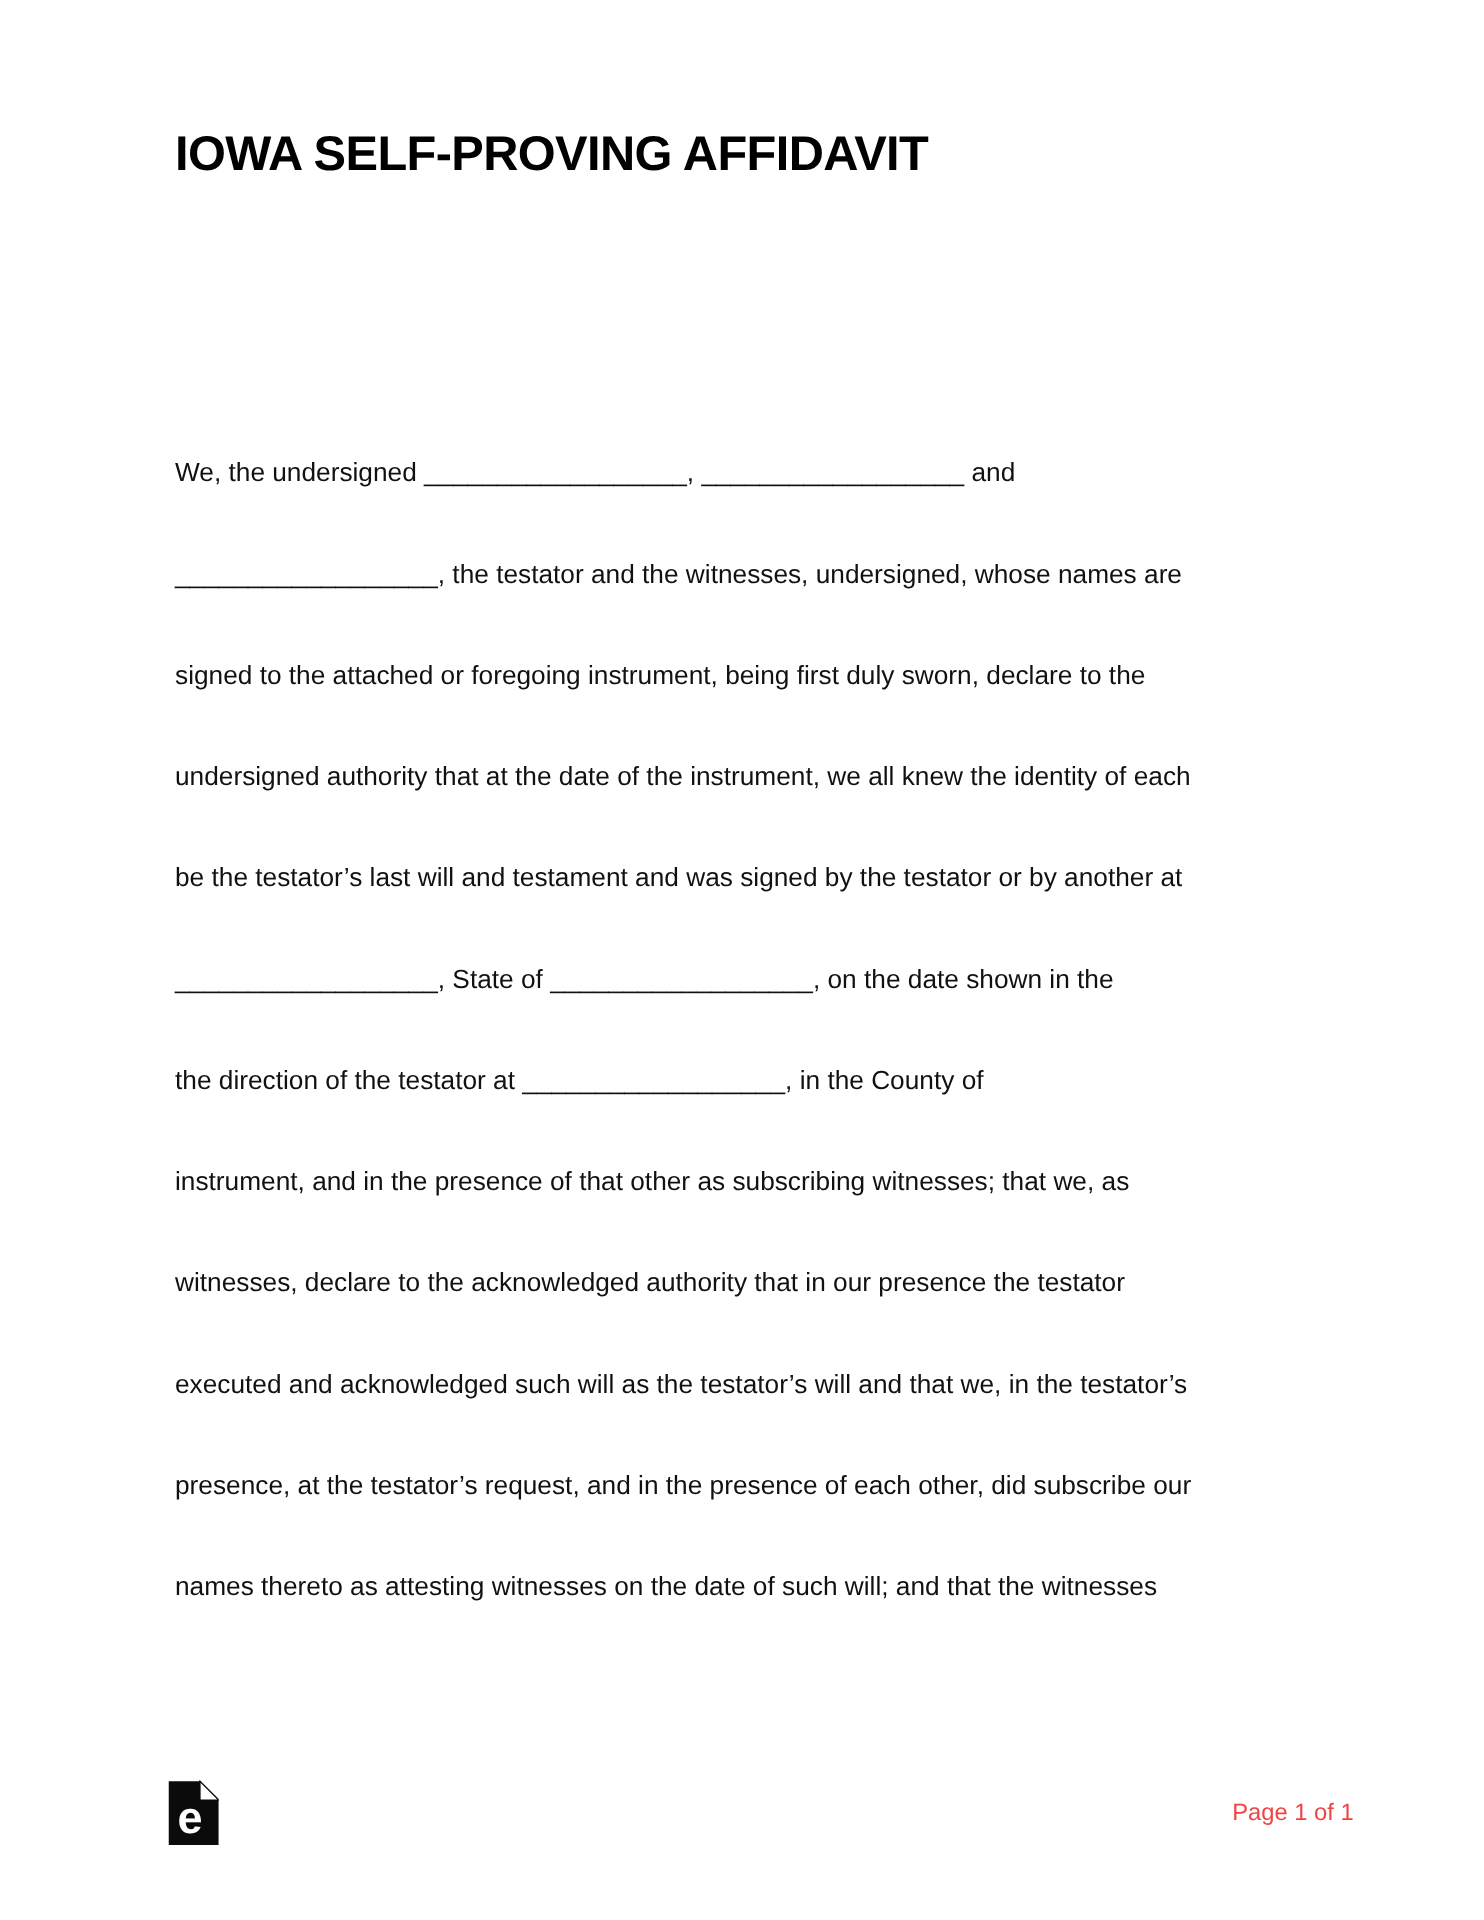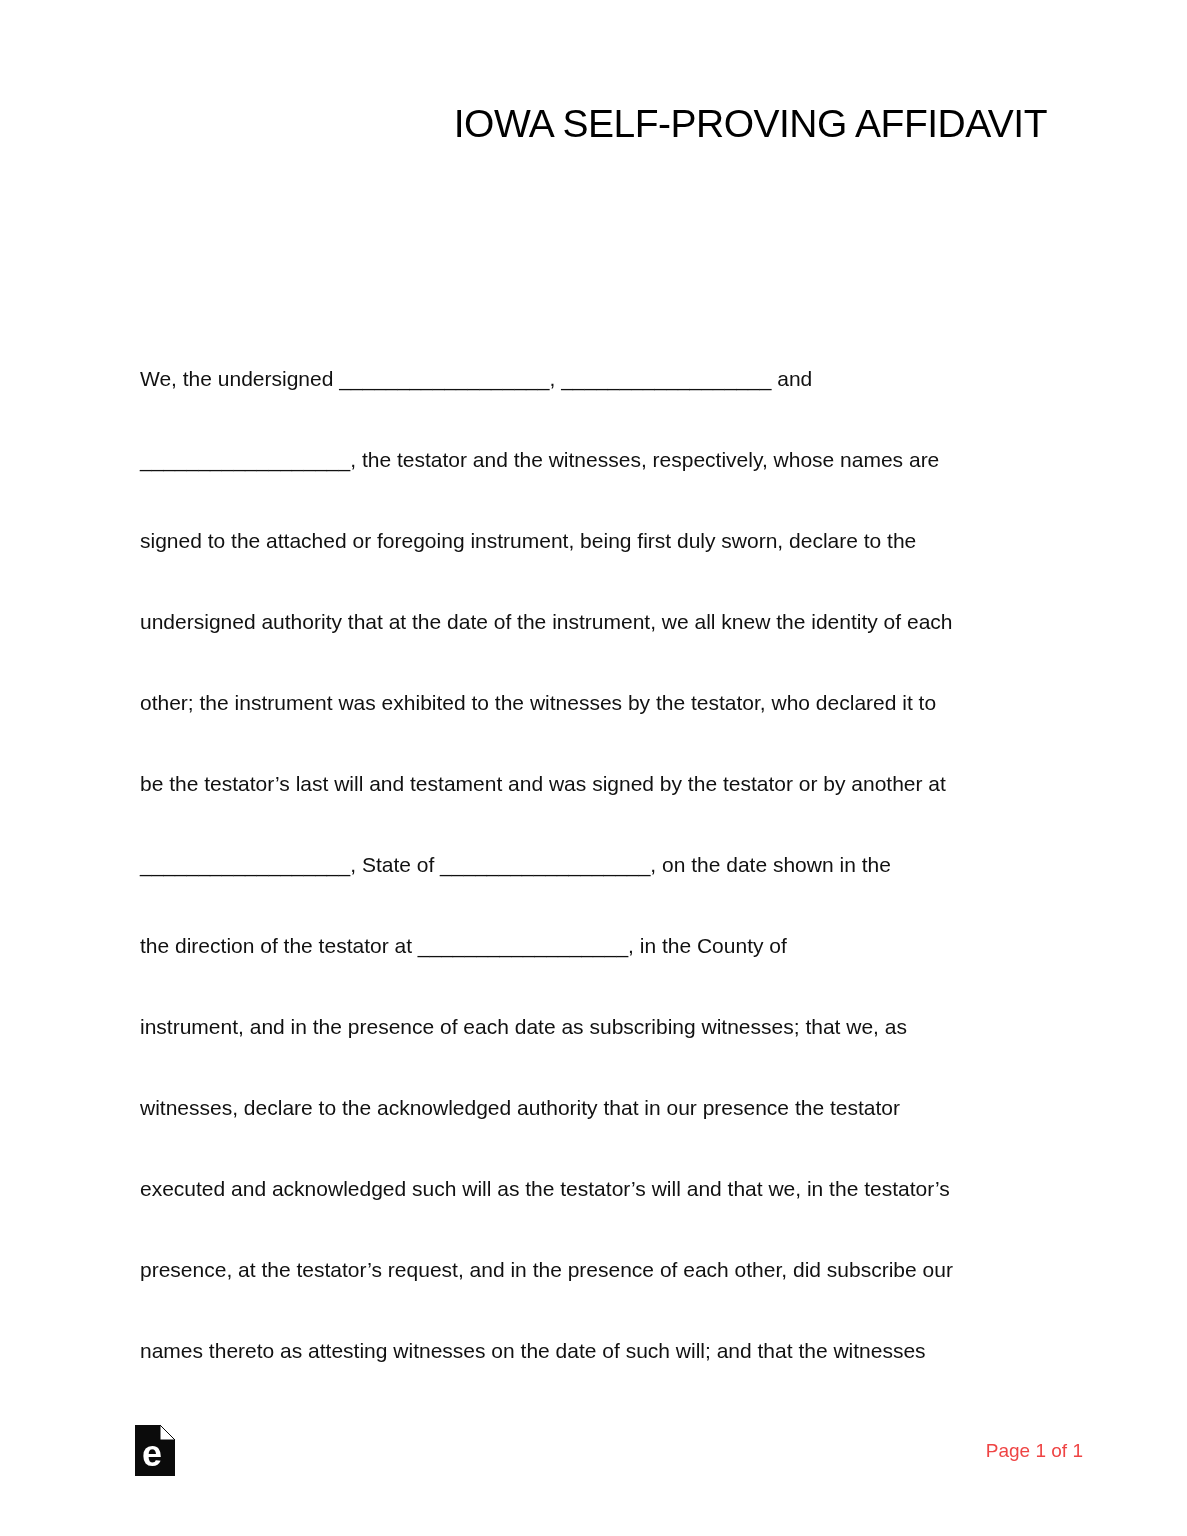--- a/index.html
+++ b/index.html
@@ -13,24 +13,24 @@
     background: #ffffff;
     color: var(--ink);
     font-family: "Liberation Sans", sans-serif;
     overflow: hidden;
   }
   .content { padding: 0 140px; }
 
   h1.doc-title {
     margin: 0;
     padding-top: 102px;
-    text-align: right;
+    text-align: left;
     font-size: 39px;
     line-height: 44px;
-    font-weight: normal;
+    font-weight: bold;
     letter-spacing: -0.5px;
     color: #000;
   }
 
   .venue {
     margin-top: 57px;
     font-size: 21px;
     line-height: 27px;
     white-space: pre;
   }
@@ -65,28 +65,27 @@
 <div class="page">
   <div class="content">
 
     <h1 class="doc-title">IOWA SELF-PROVING AFFIDAVIT</h1>
 
     <div class="venue">
     </div>
 
     <div class="para affidavit">
       <div>We, the undersigned __________________, __________________ and</div>
-      <div>__________________, the testator and the witnesses, respectively, whose names are</div>
+      <div>__________________, the testator and the witnesses, undersigned, whose names are</div>
       <div>signed to the attached or foregoing instrument, being first duly sworn, declare to the</div>
       <div>undersigned authority that at the date of the instrument, we all knew the identity of each</div>
-      <div>other; the instrument was exhibited to the witnesses by the testator, who declared it to</div>
       <div>be the testator’s last will and testament and was signed by the testator or by another at</div>
       <div>__________________, State of __________________, on the date shown in the</div>
       <div>the direction of the testator at __________________, in the County of</div>
-      <div>instrument, and in the presence of each date as subscribing witnesses; that we, as</div>
+      <div>instrument, and in the presence of that other as subscribing witnesses; that we, as</div>
       <div>witnesses, declare to the acknowledged authority that in our presence the testator</div>
       <div>executed and acknowledged such will as the testator’s will and that we, in the testator’s</div>
       <div>presence, at the testator’s request, and in the presence of each other, did subscribe our</div>
       <div>names thereto as attesting witnesses on the date of such will; and that the witnesses</div>
       
     </div>
 
   </div>
 
   <div class="footer">

